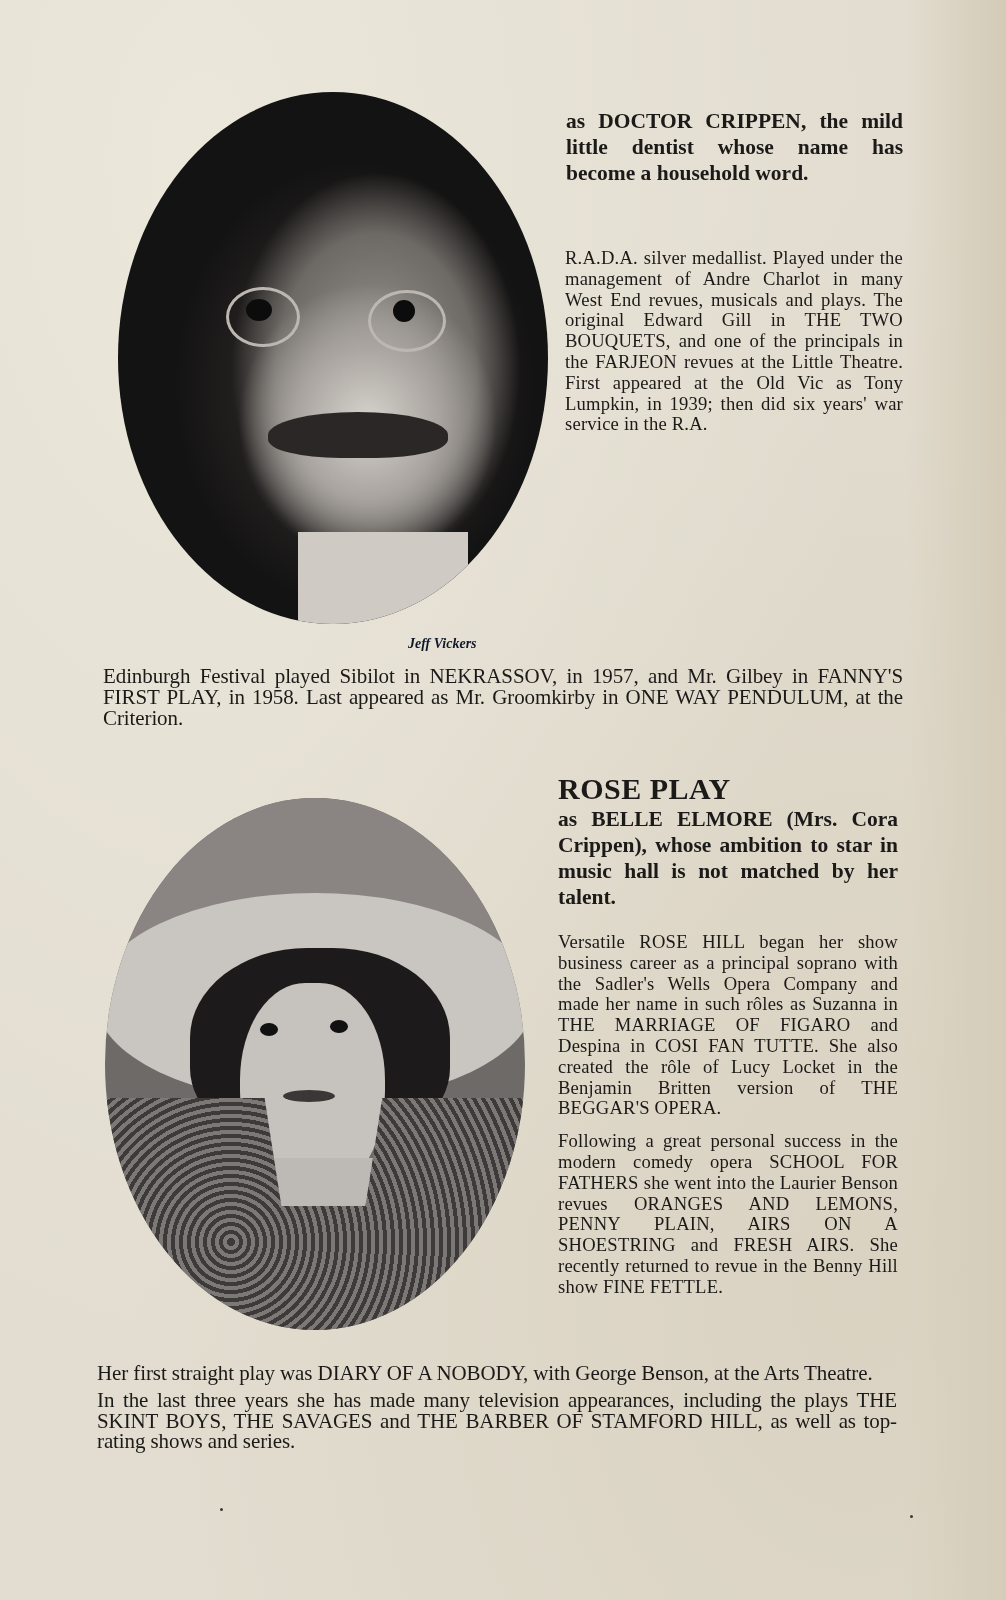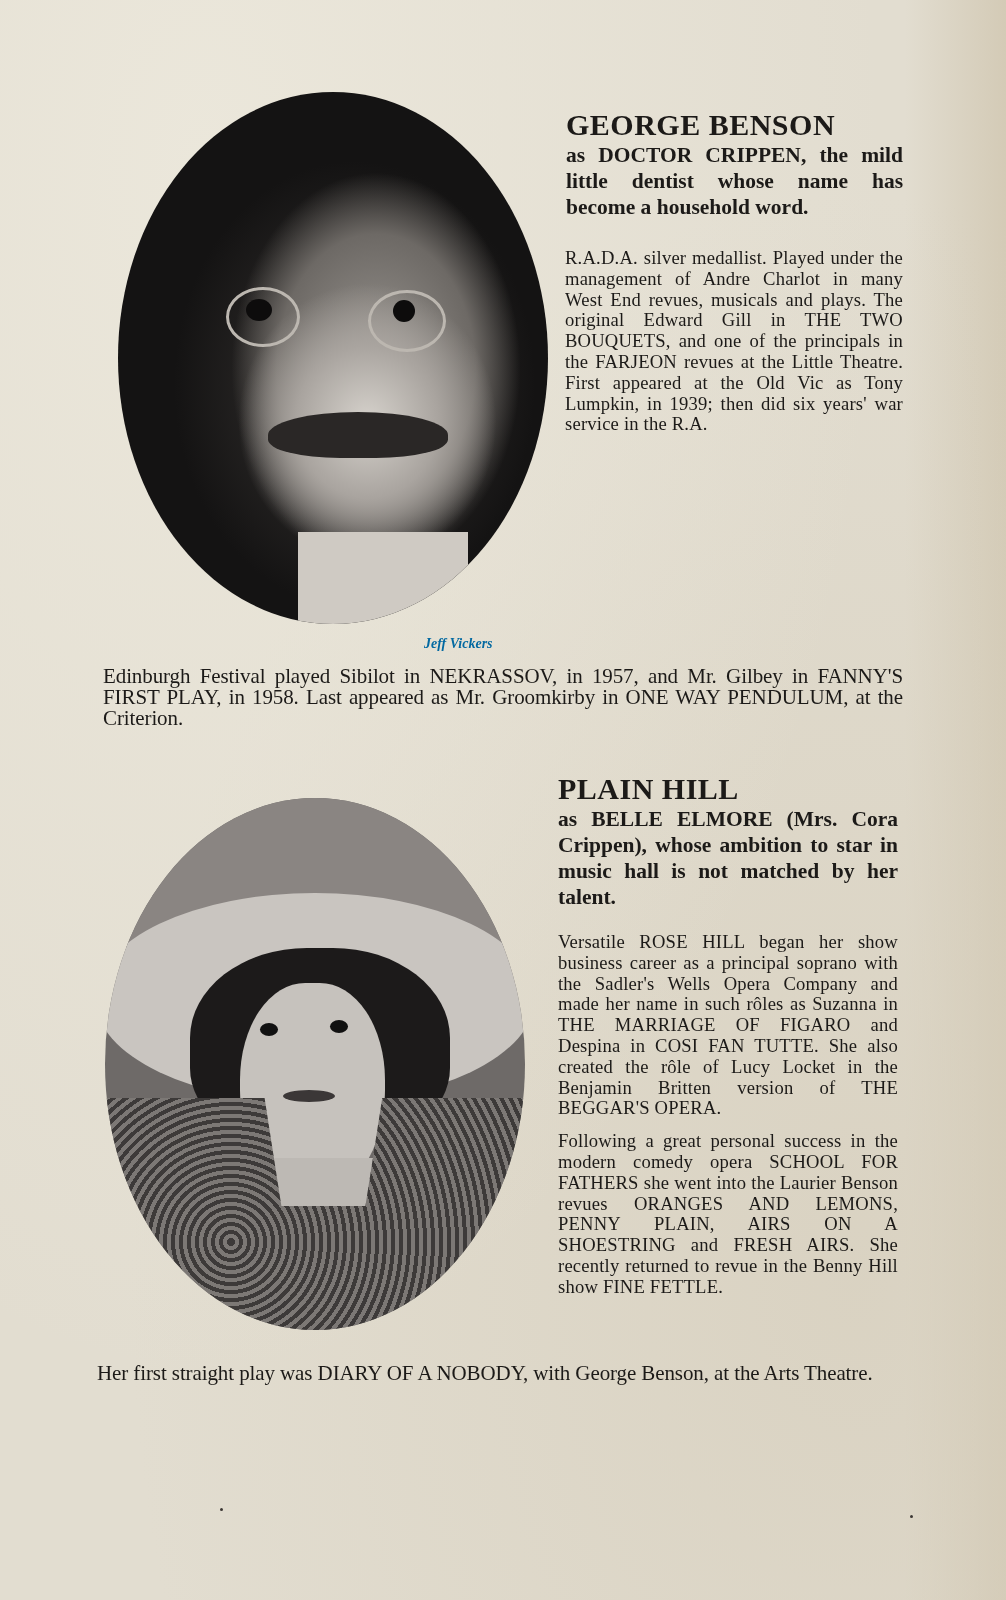--- a/index.html
+++ b/index.html
@@ -56,22 +56,22 @@
   .photo-hill .neck { position: absolute; left: 160px; top: 360px; width: 110px; height: 120px; background: #bdb9b4; }
   .photo-hill .boa {
     position: absolute; left: 0; top: 300px; width: 100%; height: 240px;
     background: repeating-radial-gradient(circle at 30% 60%, #3d3a39 0 4px, #7c7875 4px 8px);
     clip-path: polygon(0 0, 38% 0, 42% 45%, 62% 45%, 66% 0, 100% 0, 100% 100%, 0 100%);
   }
   .photo-hill .eye { position: absolute; border-radius: 50%; background: #111; }
   .photo-hill .lips { position: absolute; left: 178px; top: 292px; width: 52px; height: 12px; background: #3b3737; border-radius: 50%; }
 
   .credit {
-    position: absolute; left: 424px; top: 636px; font-style: italic; font-weight: bold;
-    font-size: 14px; color: #0369a1;
+    position: absolute; left: 408px; top: 636px; font-style: italic; font-weight: bold;
+    font-size: 14px; color: #0f172a;
   }
   .col {
     position: absolute; text-align: justify;
   }
   .name {
     font-weight: bold; font-size: 30px; letter-spacing: 0.5px; line-height: 34px; margin: 0;
   }
   .role {
     font-weight: bold; font-size: 21.5px; line-height: 26px; margin: 0; text-align: justify;
     text-align-last: left;
@@ -92,21 +92,20 @@
 <div class="photo photo-benson">
   <div class="glass" style="left:108px;top:195px;width:68px;height:54px;"></div>
   <div class="glass" style="left:250px;top:198px;width:72px;height:56px;"></div>
   <div class="eye" style="left:128px;top:207px;width:26px;height:22px;"></div>
   <div class="eye" style="left:275px;top:208px;width:22px;height:22px;"></div>
   <div class="mustache"></div>
   <div class="collar"></div>
 </div>
 
 <div class="col" style="left:566px;top:108px;width:337px;">
-  <h1 class="name">GEORGE BENSON</h1>
   <p class="role">as DOCTOR CRIPPEN, the mild little dentist whose name has become a household word.</p>
 </div>
 
 <div class="col bio" style="left:565px;top:236px;width:338px;">
   <p>R.A.D.A. silver medallist. Played under the management of Andre Charlot in many West End revues, musicals and plays. The original Edward Gill in THE TWO BOUQUETS, and one of the principals in the FARJEON revues at the Little Theatre. First appeared at the Old Vic as Tony Lumpkin, in 1939; then did six years' war service in the R.A.</p>
 </div>
 
 <div class="credit">Jeff Vickers</div>
 
 <div class="col full" style="left:103px;top:666px;width:800px;">
@@ -119,27 +118,28 @@
   <div class="hair"></div>
   <div class="face"></div>
   <div class="neck"></div>
   <div class="boa"></div>
   <div class="eye" style="left:155px;top:225px;width:18px;height:13px;"></div>
   <div class="eye" style="left:225px;top:222px;width:18px;height:13px;"></div>
   <div class="lips"></div>
 </div>
 
 <div class="col" style="left:558px;top:772px;width:340px;">
-  <h1 class="name">PLAIN HILL</h1>
+  <h1 class="name">ROSE PLAY</h1>
   <p class="role">as BELLE ELMORE (Mrs. Cora Crippen), whose ambition to star in music hall is not matched by her talent.</p>
 </div>
 
 <div class="col bio" style="left:558px;top:920px;width:340px;">
   <p>Versatile ROSE HILL began her show business career as a principal soprano with the Sadler's Wells Opera Company and made her name in such rôles as Suzanna in THE MARRIAGE OF FIGARO and Despina in COSI FAN TUTTE. She also created the rôle of Lucy Locket in the Benjamin Britten version of THE BEGGAR'S OPERA.</p>
   <p>Following a great personal success in the modern comedy opera SCHOOL FOR FATHERS she went into the Laurier Benson revues ORANGES AND LEMONS, PENNY PLAIN, AIRS ON A SHOESTRING and FRESH AIRS. She recently returned to revue in the Benny Hill show FINE FETTLE.</p>
 </div>
 
 <div class="col full" style="left:97px;top:1363px;width:800px;">
   <p>Her first straight play was DIARY OF A NOBODY, with George Benson, at the Arts Theatre.</p>
+  <p>In the last three years she has made many television appearances, including the plays THE SKINT BOYS, THE SAVAGES and THE BARBER OF STAMFORD HILL, as well as top-rating shows and series.</p>
 </div>
 
 <div class="dot" style="left:220px;top:1508px;"></div>
 <div class="dot" style="left:910px;top:1515px;"></div>
 
 </body></html>

